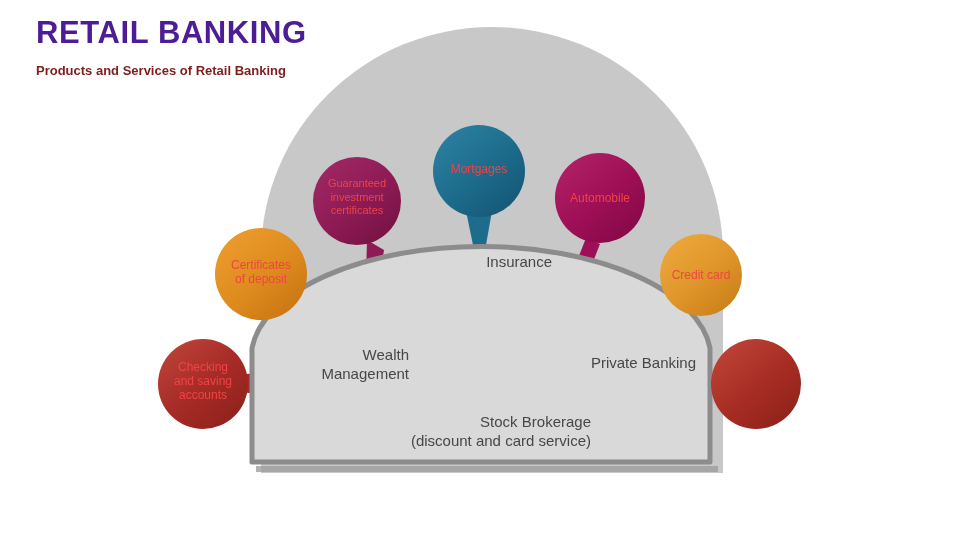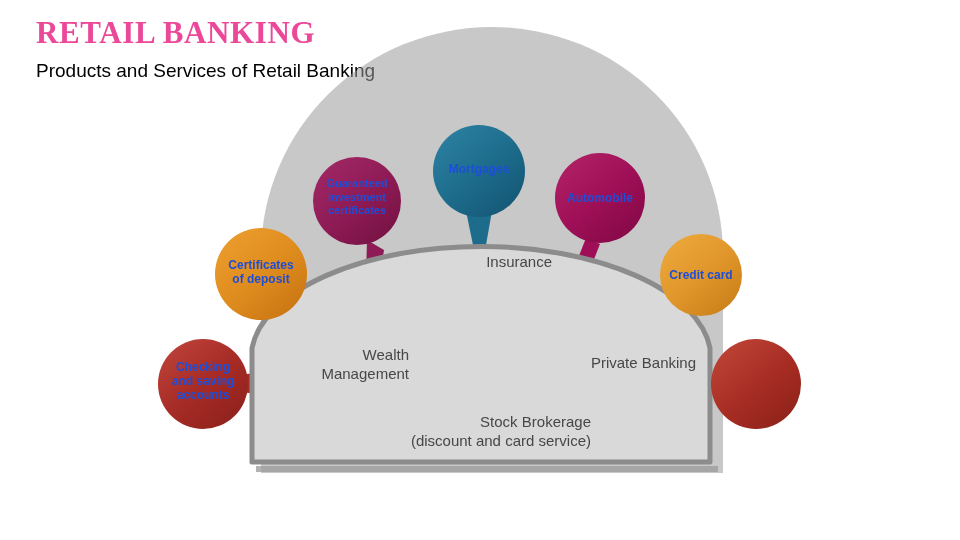--- a/index.html
+++ b/index.html
@@ -28,31 +28,30 @@
   
   #header {
     position: absolute;
     left: 36px;
     top: 14px;
     width: 880px;
   }
   #page-title {
     font-size: 31px;
     font-weight: bold;
-    color: #ec4899;
+    color: #4c1d95;
     letter-spacing: 0.6px;
     line-height: 38px;
     margin: 0;
     white-space: nowrap;
-    font-family: Liberation Serif, serif;
   }
   #page-subtitle {
-    font-size: 19px;
-    font-weight: normal;
-    color: #000000;
+    font-size: 13px;
+    font-weight: bold;
+    color: #7f1d1d;
     line-height: 26px;
     margin: 6px 0 0 0;
     white-space: nowrap;
   }
 
   
   #diagram {
     position: absolute;
     left: 0;
     top: 0;
@@ -72,23 +71,23 @@
     pointer-events: none;
   }
   .dome-label {
     color: #474747;
     font-size: 15px;
     line-height: 19px;
     white-space: nowrap;
     text-align: right;
   }
   .balloon-label {
-    color: #1d4ed8;
+    color: #ef4444;
     font-size: 12px;
-    font-weight: bold;
+    font-weight: normal;
     line-height: 14px;
   }
   .balloon-label.sm { font-size: 11px; line-height: 13.5px; }
 </style>
 </head>
 <body>
 
 <div id="slide">
 
   <div id="header">

